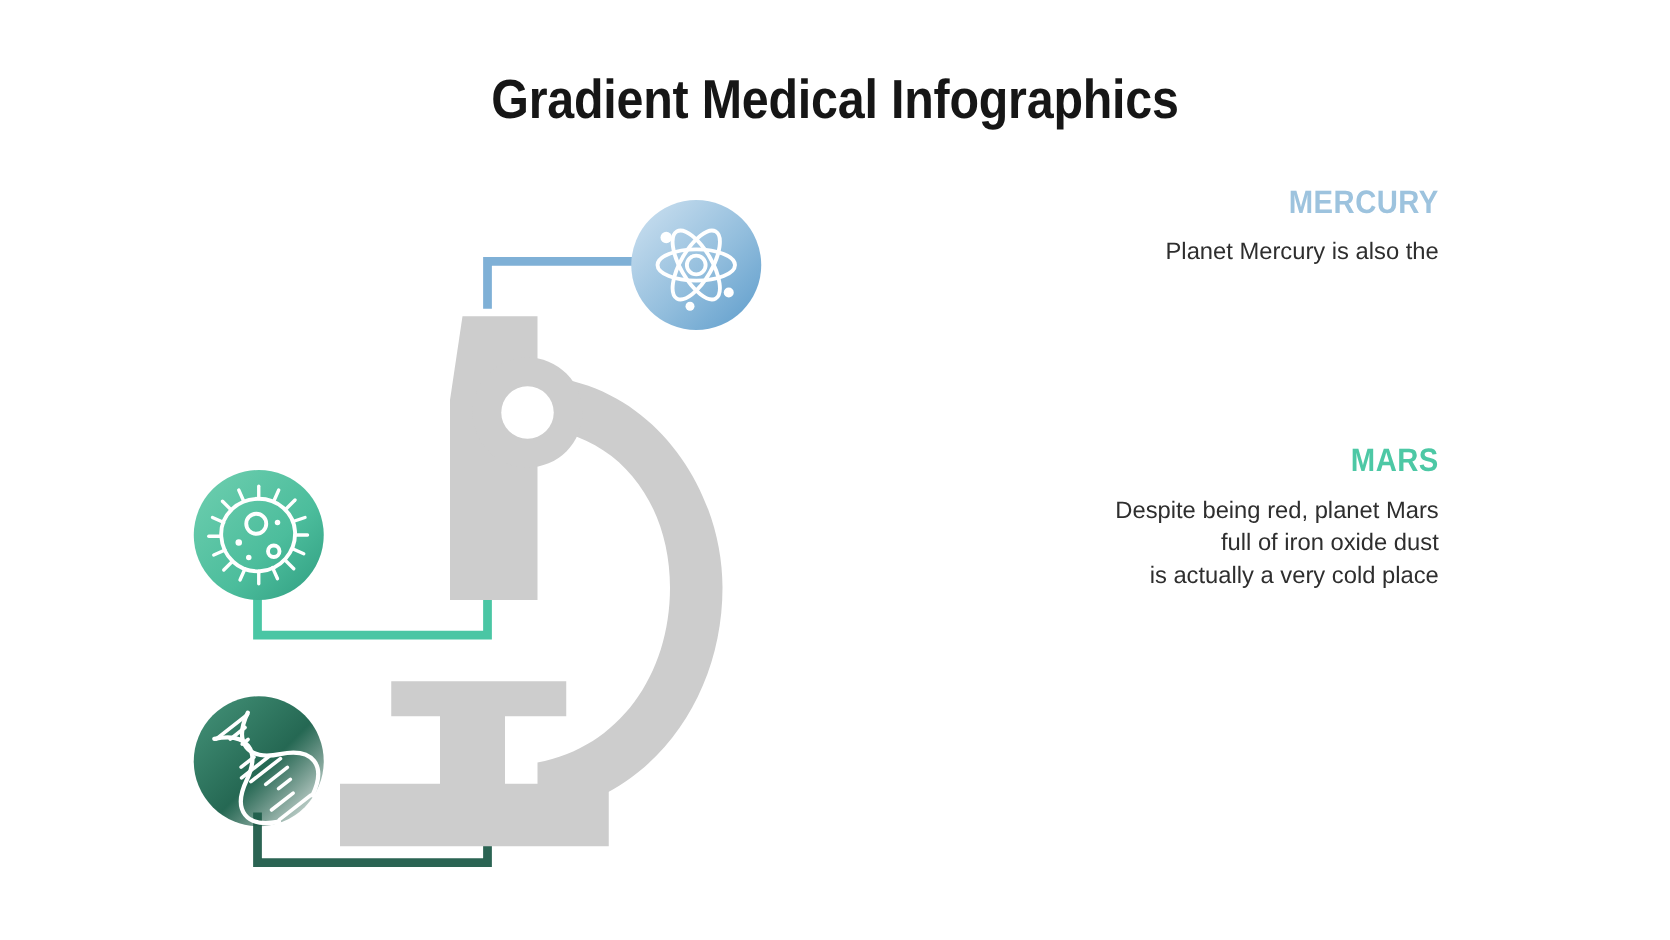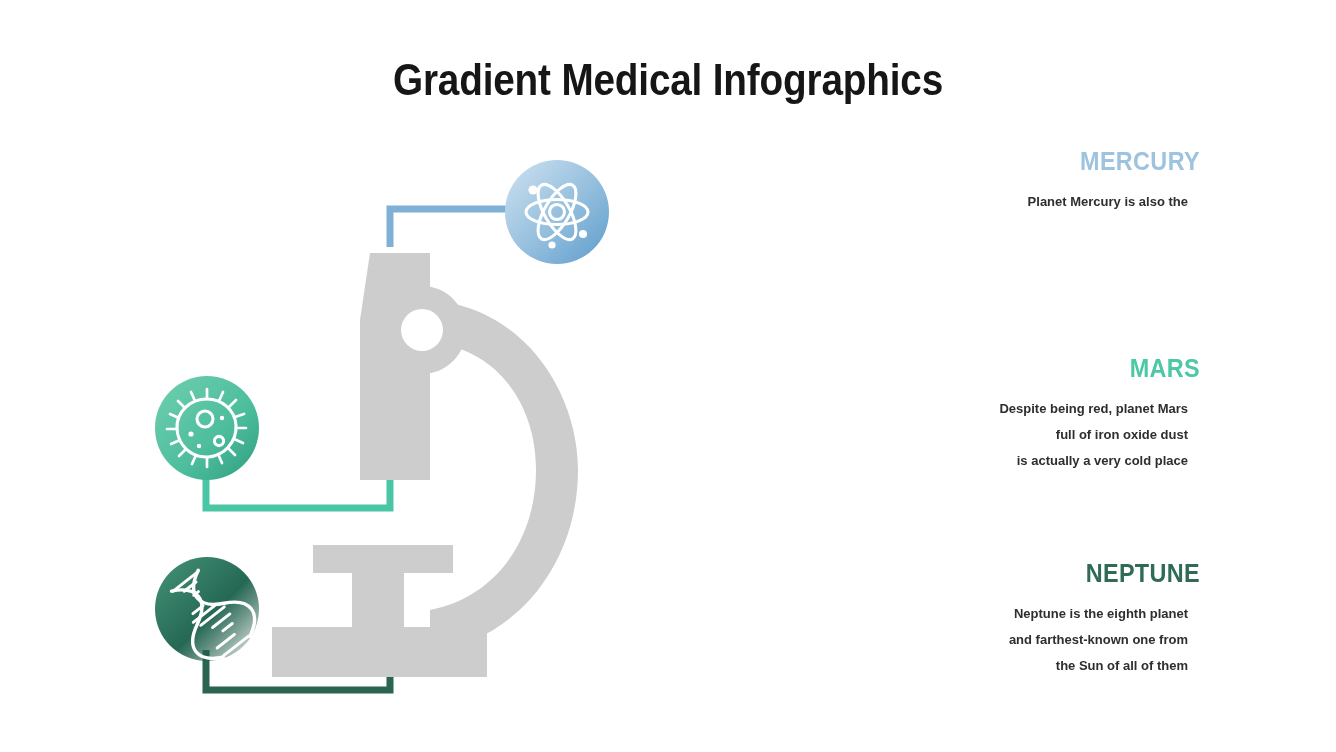--- a/index.html
+++ b/index.html
@@ -51,21 +51,21 @@
   .illustration svg {
     position: absolute;
     left: 0;
     top: 0;
     display: block;
   }
 
   
   .text-col {
     position: absolute;
-    left: 860px;
+    left: 811px;
     top: 0;
     width: 340px;
     height: 552px;
   }
   .info-block {
     position: absolute;
     width: 340px;
     text-align: right;
   }
   .info-block.b1 { top: 148px; }
@@ -78,25 +78,25 @@
     font-weight: bold;
     letter-spacing: 0.4px;
     margin: 0 0 14px 0;
     line-height: 1.05;
     transform: scaleX(0.9);
     transform-origin: right center;
     white-space: nowrap;
   }
   .info-body {
     font-family: "Liberation Sans", sans-serif;
-    font-size: 13px;
+    font-size: 19px;
     line-height: 26px;
     color: #2e2e2e;
-    margin: 12px;
-    font-weight: bold;
+    margin: 0;
+    font-weight: normal;
   }
   .info-body .ln { display: block; }
 </style>
 </head>
 <body>
 
 <div class="slide">
 
   <div class="slide-title">Gradient Medical Infographics</div>
 
@@ -245,23 +245,15 @@
 
     <div class="info-block b2">
       <div class="info-heading" style="color:#4dc8a5">MARS</div>
       <div class="info-body">
         <span class="ln">Despite being red, planet Mars</span>
         <span class="ln">full of iron oxide dust</span>
         <span class="ln">is actually a very cold place</span>
       </div>
     </div>
 
-    <div class="info-block b3">
-      <div class="info-heading" style="color:#2f6b56">NEPTUNE</div>
-      <div class="info-body">
-        <span class="ln">Neptune is the eighth planet</span>
-        <span class="ln">and farthest-known one from</span>
-        <span class="ln">the Sun of all of them</span>
-      </div>
-    </div>
 
   </div>
 </div>
 
 </body></html>

